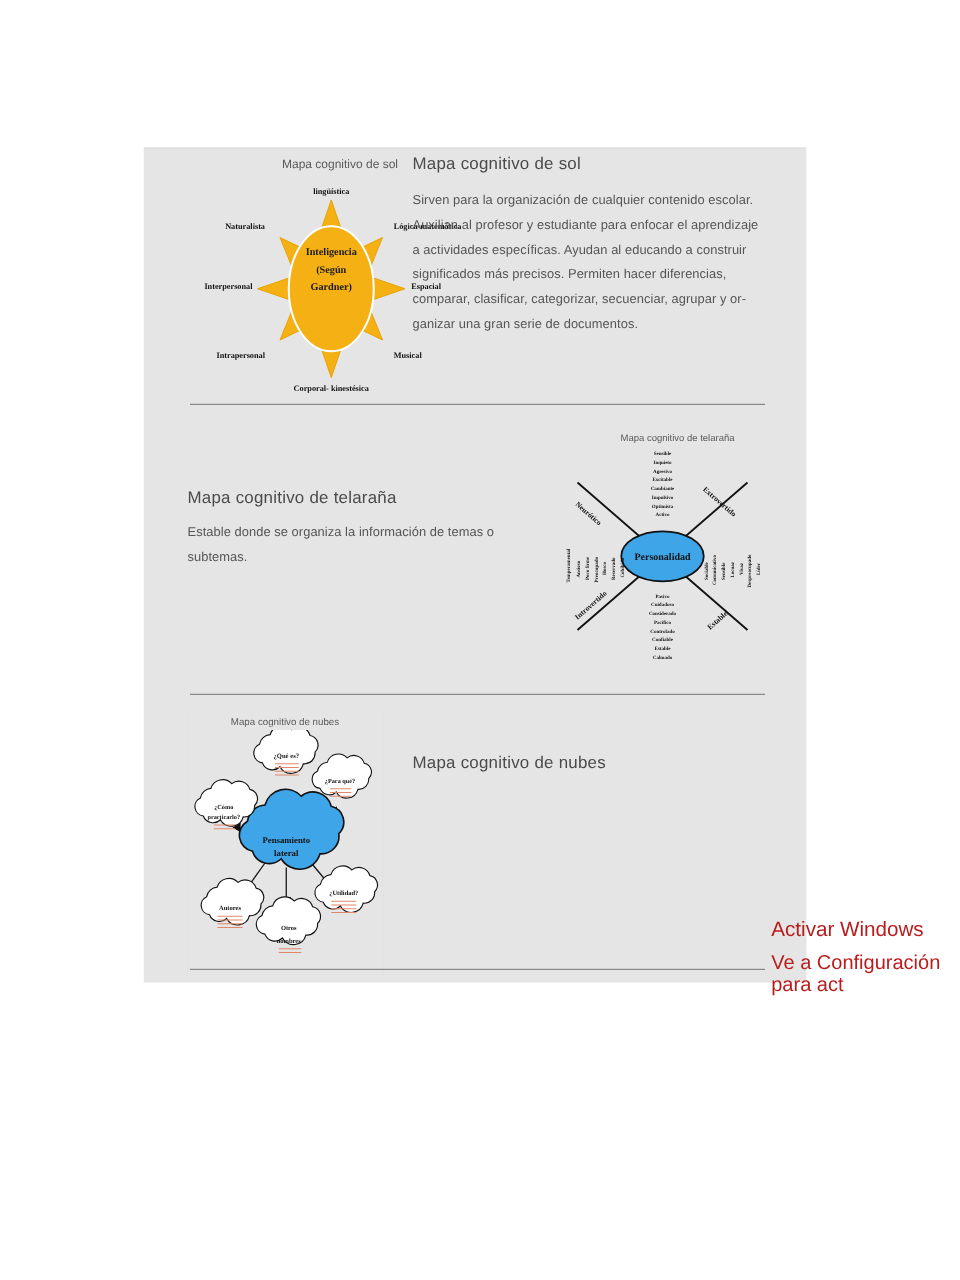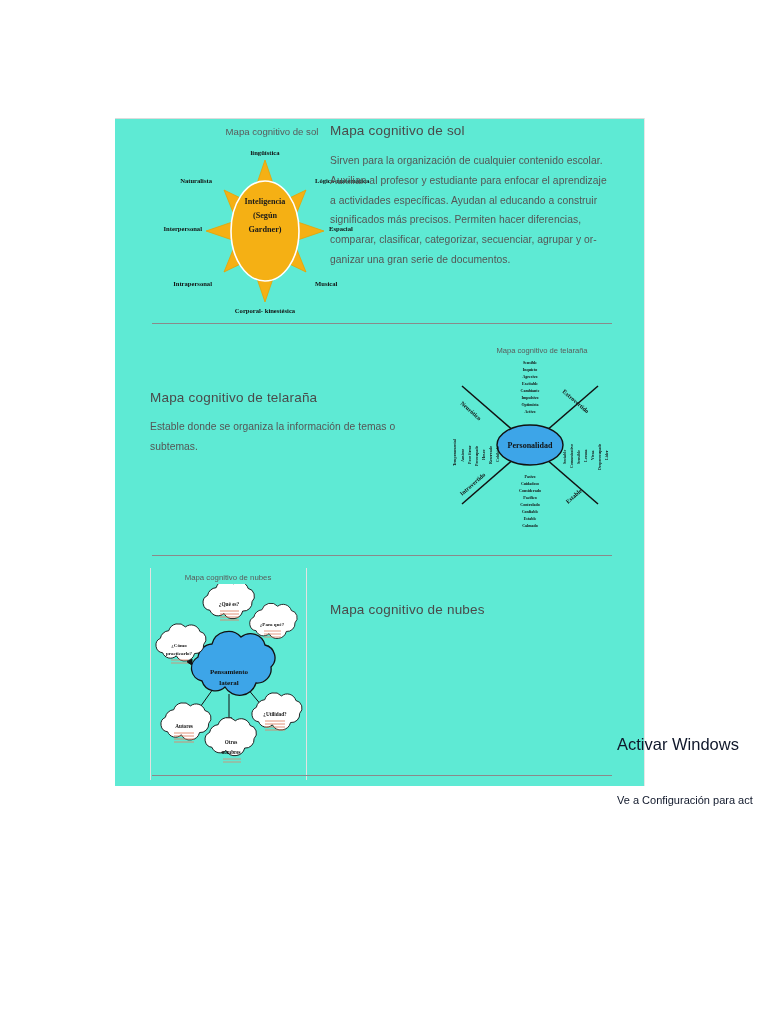--- a/index.html
+++ b/index.html
@@ -1,19 +1,19 @@
 <!DOCTYPE html>
 <html><head>
 <meta charset="utf-8">
 <style>
   html,body{margin:0;padding:0;background:#ffffff;}
   body{width:768px;height:1024px;position:relative;overflow:hidden;
        font-family:"Liberation Sans",sans-serif;color:#404040;}
 
-  .page{position:absolute;left:115px;top:118px;width:530px;height:668px;background:#5eead4;}
+  .page{position:absolute;left:115px;top:118px;width:530px;height:668px;background:#e5e5e5;}
   .page-topline{position:absolute;left:0;top:0;width:530px;height:1px;background:#dcdcdc;}
   .page-rightline{position:absolute;right:0;top:0;width:1px;height:668px;background:#e6e6e6;}
 
   .divider{position:absolute;height:1px;background:#8a8a8a;left:37px;width:460px;}
 
   .sec-title{font-size:13.5px;color:#4a4a4a;letter-spacing:.2px;}
   .sec-body{font-size:10.3px;line-height:1.92;color:#555;letter-spacing:.05px;}
 
   
   .s1-capt{position:absolute;left:62px;top:8px;width:190px;text-align:center;
@@ -31,23 +31,23 @@
 
   
   .s3-frame{position:absolute;left:35px;top:450px;width:155px;height:212px;
             border-left:1px solid #e2e2e2;border-right:1px solid #e2e2e2;}
   .s3-capt{position:absolute;left:38px;top:455px;width:150px;text-align:center;
            font-size:7.8px;color:#5a5a5a;}
   .s3-fig{position:absolute;left:36px;top:466px;width:155px;height:192px;}
   .s3-text{position:absolute;left:215px;top:484px;width:285px;}
   .s3-text .sec-title{margin:0 0 13px 0;}
 
-  .wm{position:absolute;color:#0f172a;font-family:"Liberation Sans",sans-serif;}
+  .wm{position:absolute;color:#b91c1c;font-family:"Liberation Sans",sans-serif;}
   .wm1{left:617px;top:735px;font-size:16.5px;}
-  .wm2{left:617px;top:762px;font-size:11px;margin-top:32px;}
+  .wm2{left:617px;top:762px;font-size:16px;}
 
   text{font-family:"Liberation Serif",serif;}
 </style>
 </head>
 <body>
 
 <div class="page">
   <div class="page-topline"></div>
   <div class="page-rightline"></div>
 

